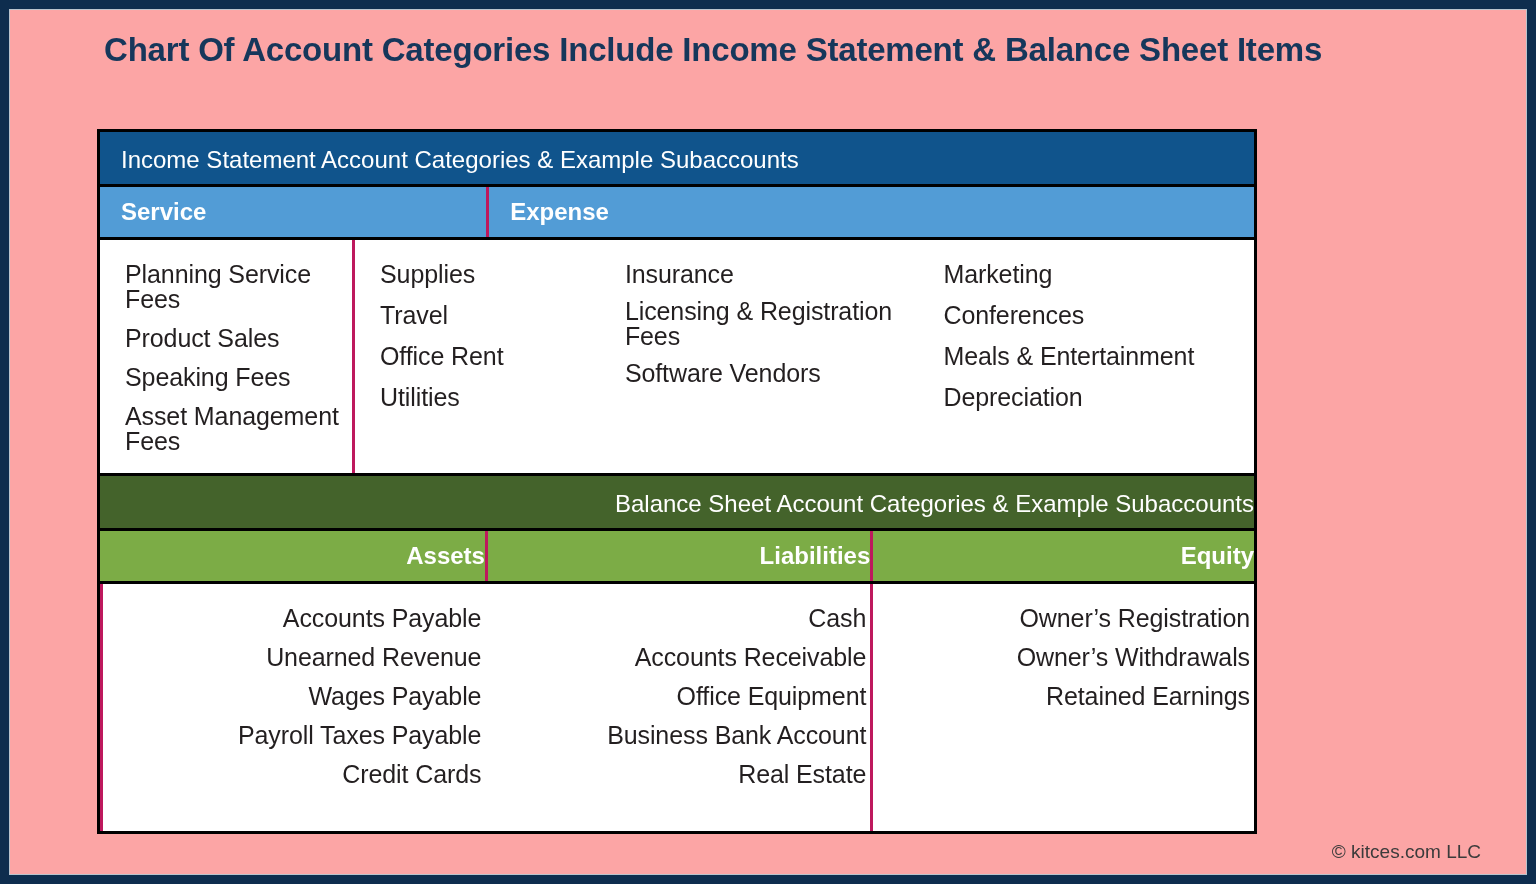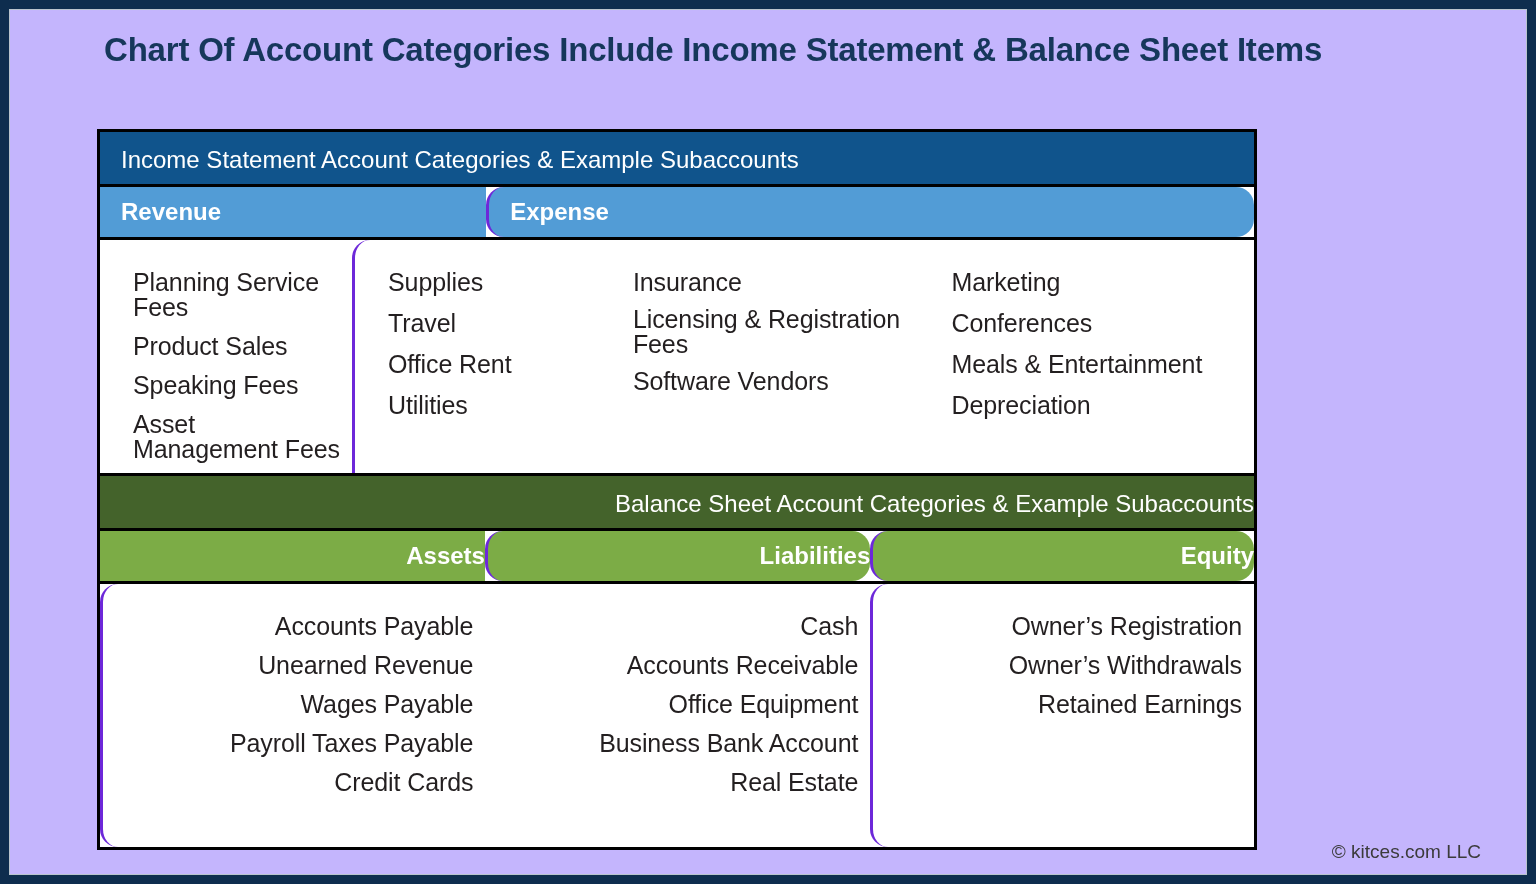--- a/index.html
+++ b/index.html
@@ -16,21 +16,21 @@
     width: 1536px;
     height: 884px;
     box-sizing: border-box;
     background: #ffffff;
     border: 9px solid #0E2D4E;
     overflow: hidden;
   }
   #page-inner {
     position: absolute;
     inset: 0;
-    background: #c4b5fd;
+    background: #fca5a5;
     box-shadow: inset 0 0 0 1px #b9c3cd;
   }
 
   
   .title {
     position: absolute;
     left: 95px;
     top: 22px;
     width: 1350px;
     font-size: 33px;
@@ -86,34 +86,34 @@
 
   .body-row {
     display: flex;
     background: #ffffff;
   }
   .cell {
     box-sizing: border-box;
     padding: 18px 0 26px 21px;
     min-height: 205px;
   }
-  .divider-left { border-left: 3px solid #6d28d9; border-radius: 18px; }
+  .divider-left { border-left: 3px solid #be185d; }
 
   
   .w-rev { width: 452px; }
   .w-exp { width: 902px; }
 
   
   .w-assets { width: 452px; }
   .w-liab   { width: 452px; }
   .w-equity { width: 450px; }
 
   
   .items {
-    margin: 12px;
+    margin: 4px;
     padding: 0;
     list-style: none;
   }
   .items li {
     font-size: 25px;
     color: #231F20;
     line-height: 1.0;
     padding-bottom: 14px;
     letter-spacing: -0.1px;
   }
@@ -146,21 +146,21 @@
 <div id="page">
   <div id="page-inner">
 
     <div class="title">Chart Of Account Categories Include Income Statement &amp; Balance Sheet Items</div>
 
     <div class="block" id="block-income">
 
       <div class="block-title">Income Statement Account Categories &amp; Example Subaccounts</div>
 
       <div class="subhead-row">
-        <div class="subhead w-rev">Revenue</div>
+        <div class="subhead w-rev">Service</div>
         <div class="subhead w-exp divider-left">Expense</div>
       </div>
 
       <div class="body-row">
 
         <div class="cell w-rev">
           <ul class="items">
             <li>Planning Service Fees</li>
             <li>Product Sales</li>
             <li>Speaking Fees</li>

